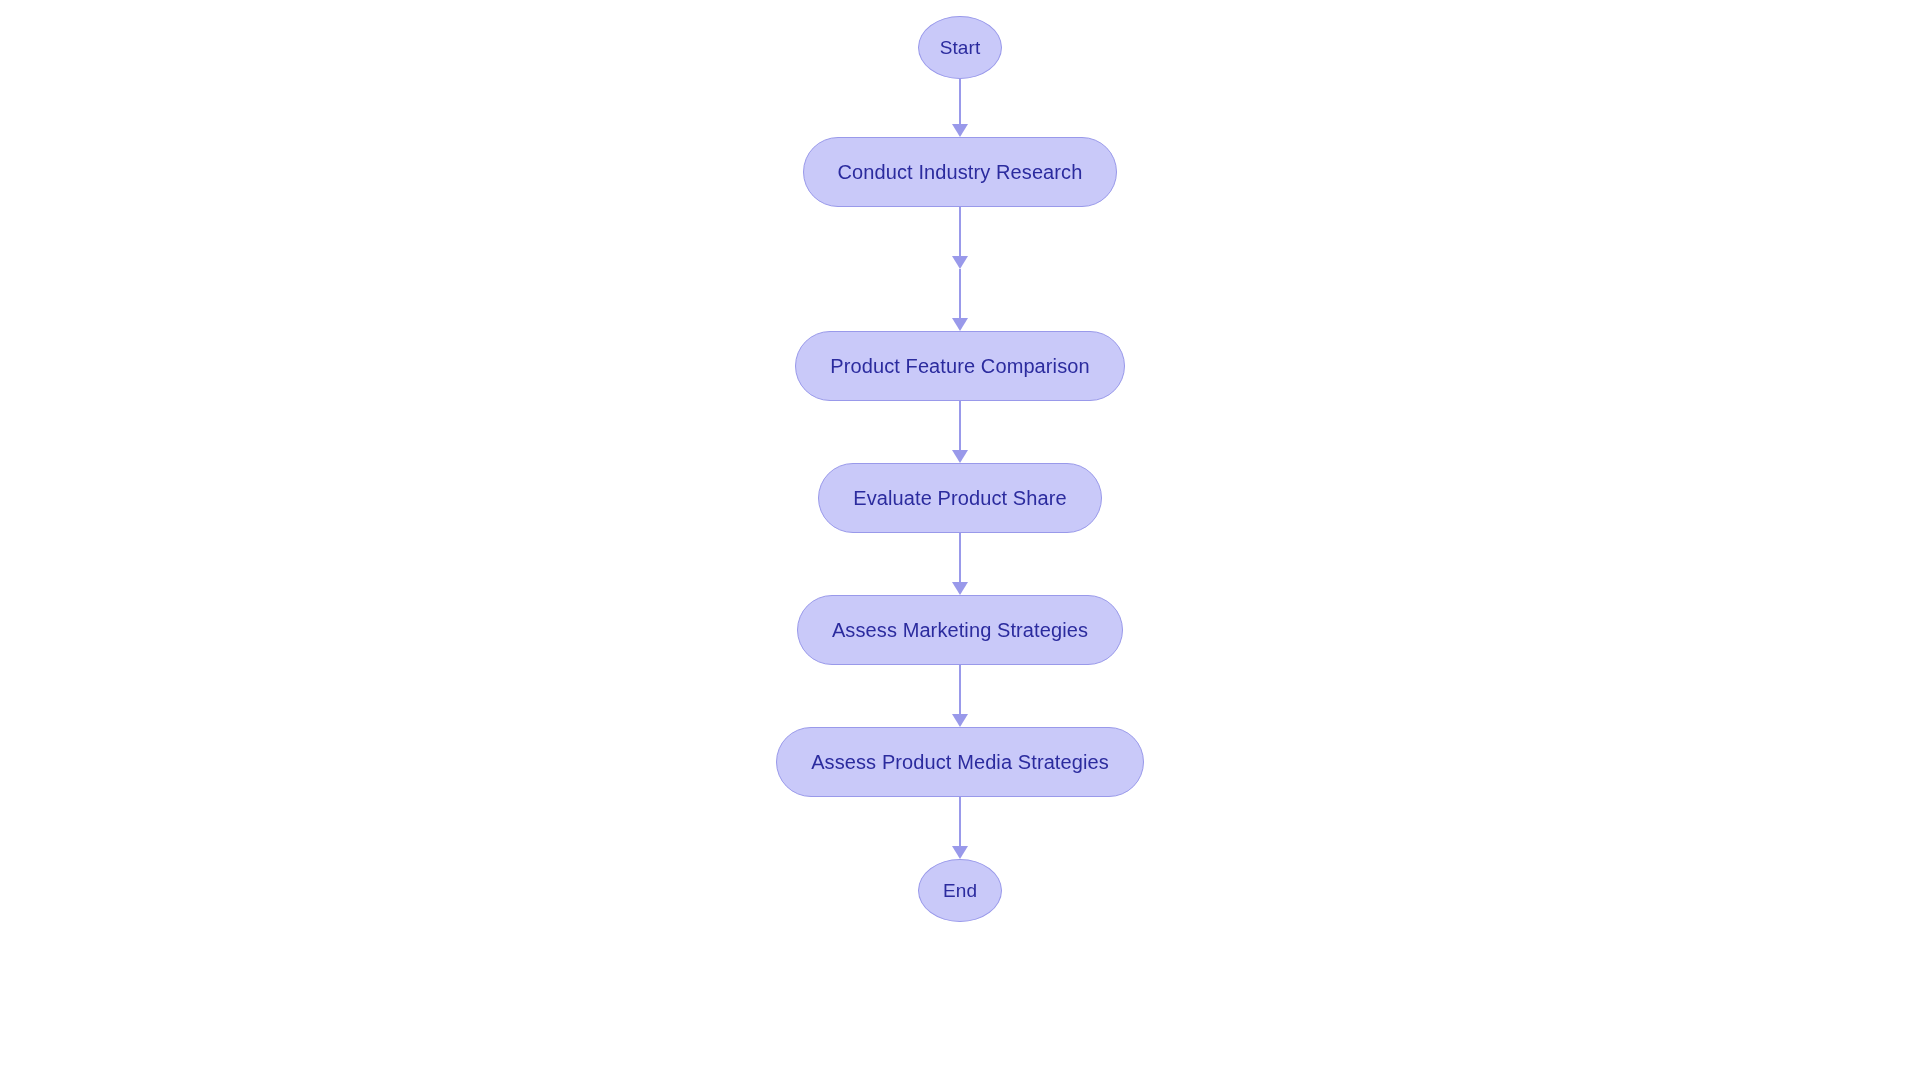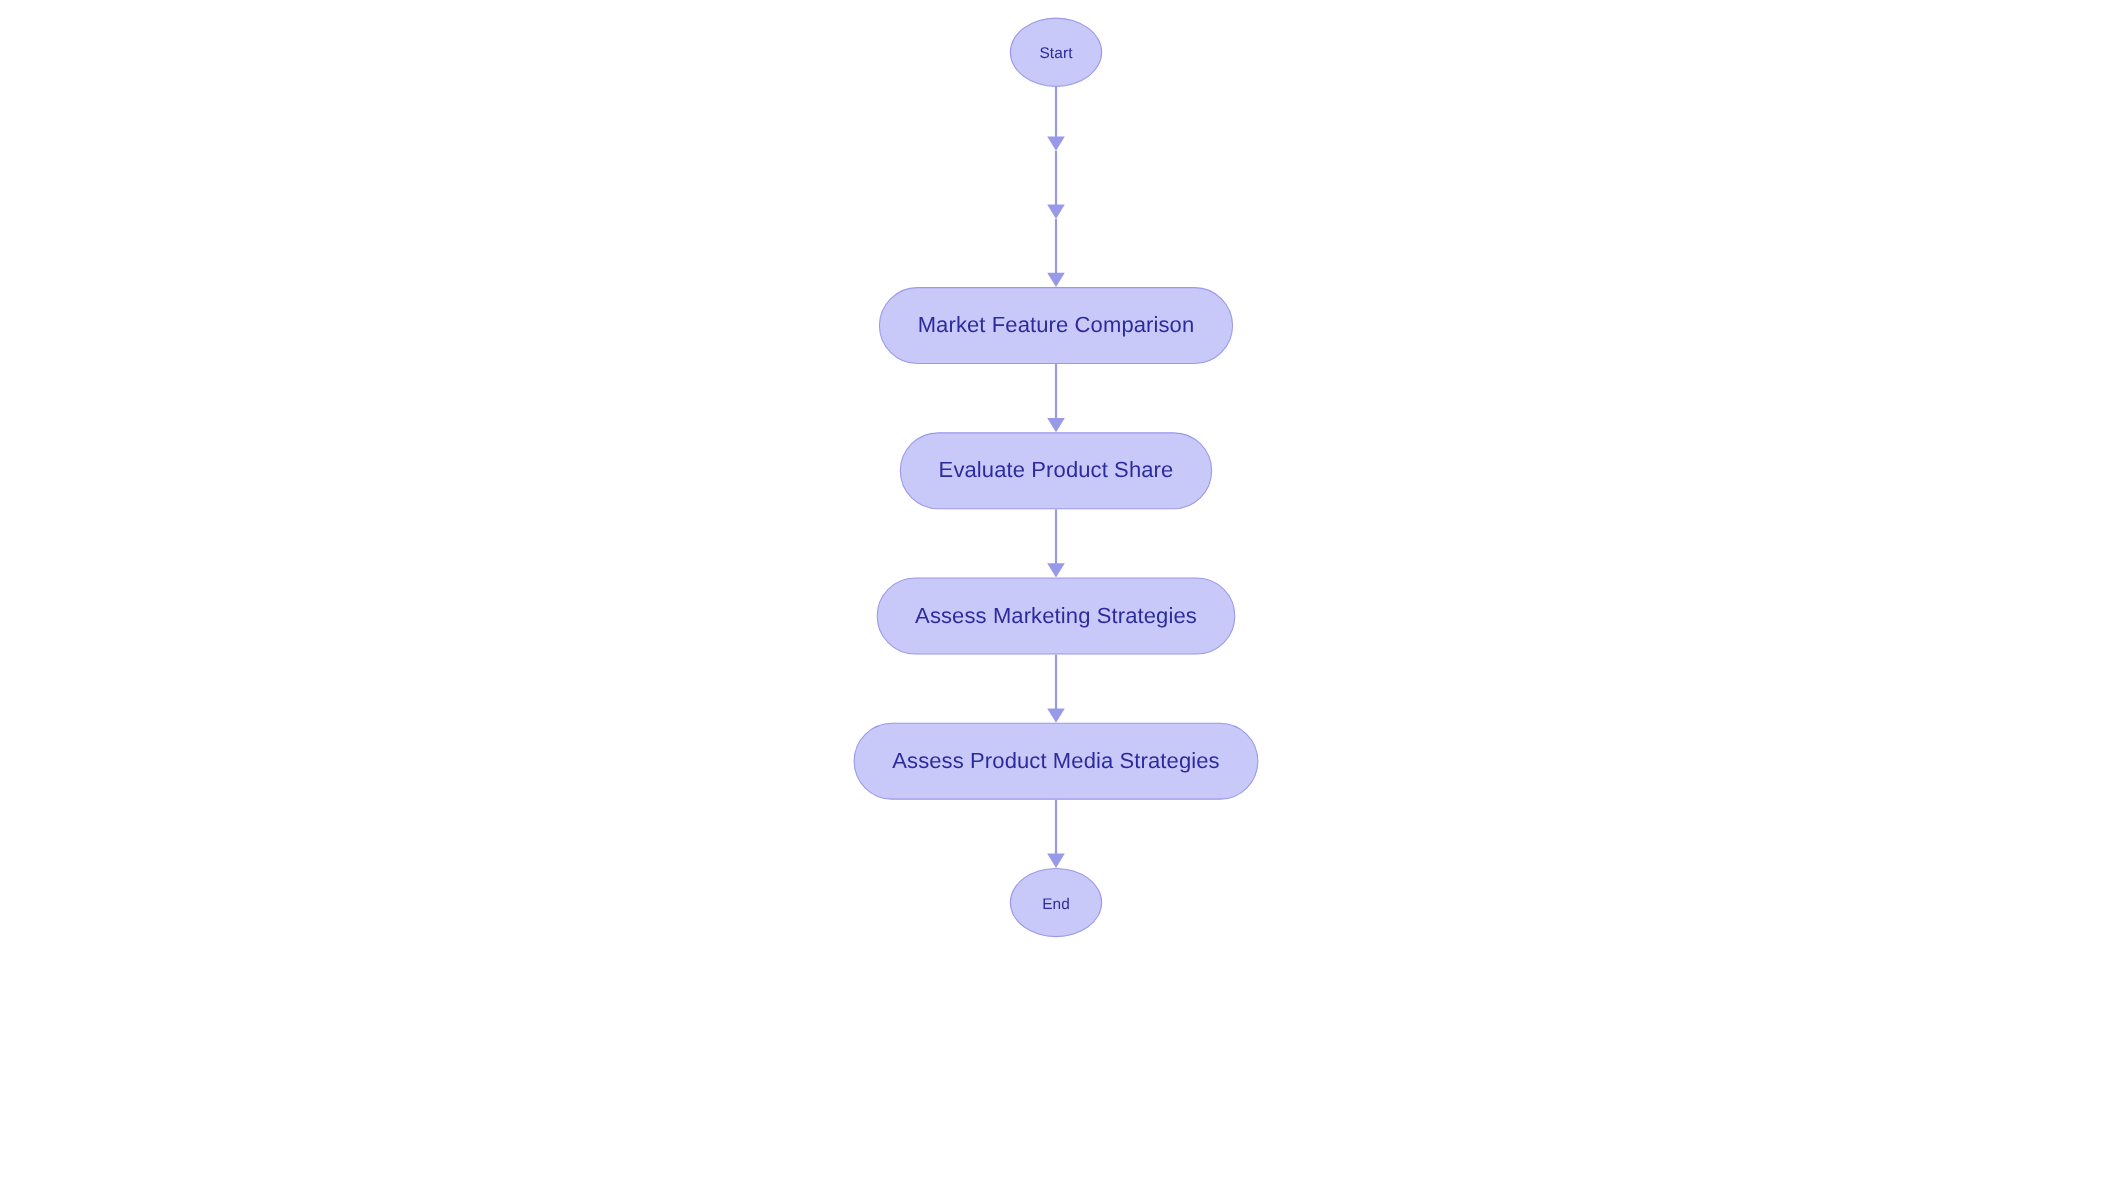--- a/index.html
+++ b/index.html
@@ -48,21 +48,21 @@
     letter-spacing: 0.1px;
     position: relative;
     z-index: 2;
   }
 
   
   .node.terminal {
     width: 84px;
     height: 63px;
     border-radius: 50% / 50%;
-    font-size: 14px;
+    font-size: 19px;
   }
 
   
   .node.step {
     height: 70px;
     border-radius: 35px;
     font-size: 20px;
     padding: 0 34px;
   }
 
@@ -104,34 +104,37 @@
 
     <div class="node terminal">
       <span>Start</span>
     </div>
 
     <div class="connector gap-a">
       <div class="shaft"></div>
       <div class="head"></div>
     </div>
 
+    <div class="node step">
+      <span>Conduct Industry Research</span>
+    </div>
 
     <div class="connector gap-b">
       <div class="shaft"></div>
       <div class="head"></div>
     </div>
 
 
     <div class="connector gap-b">
       <div class="shaft"></div>
       <div class="head"></div>
     </div>
 
     <div class="node step">
-      <span>Market Feature Comparison</span>
+      <span>Product Feature Comparison</span>
     </div>
 
     <div class="connector gap-b">
       <div class="shaft"></div>
       <div class="head"></div>
     </div>
 
     <div class="node step">
       <span>Evaluate Product Share</span>
     </div>

